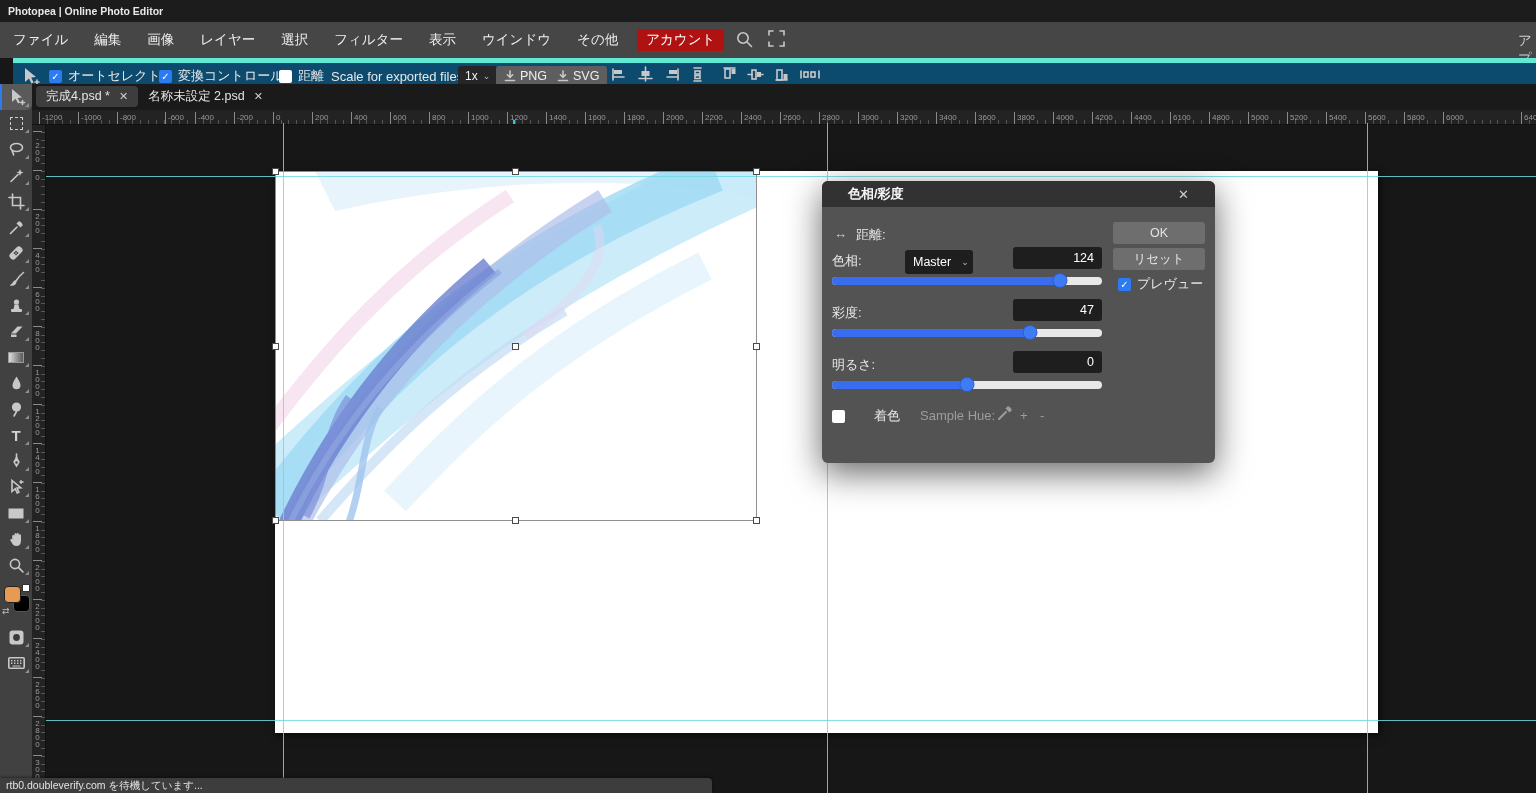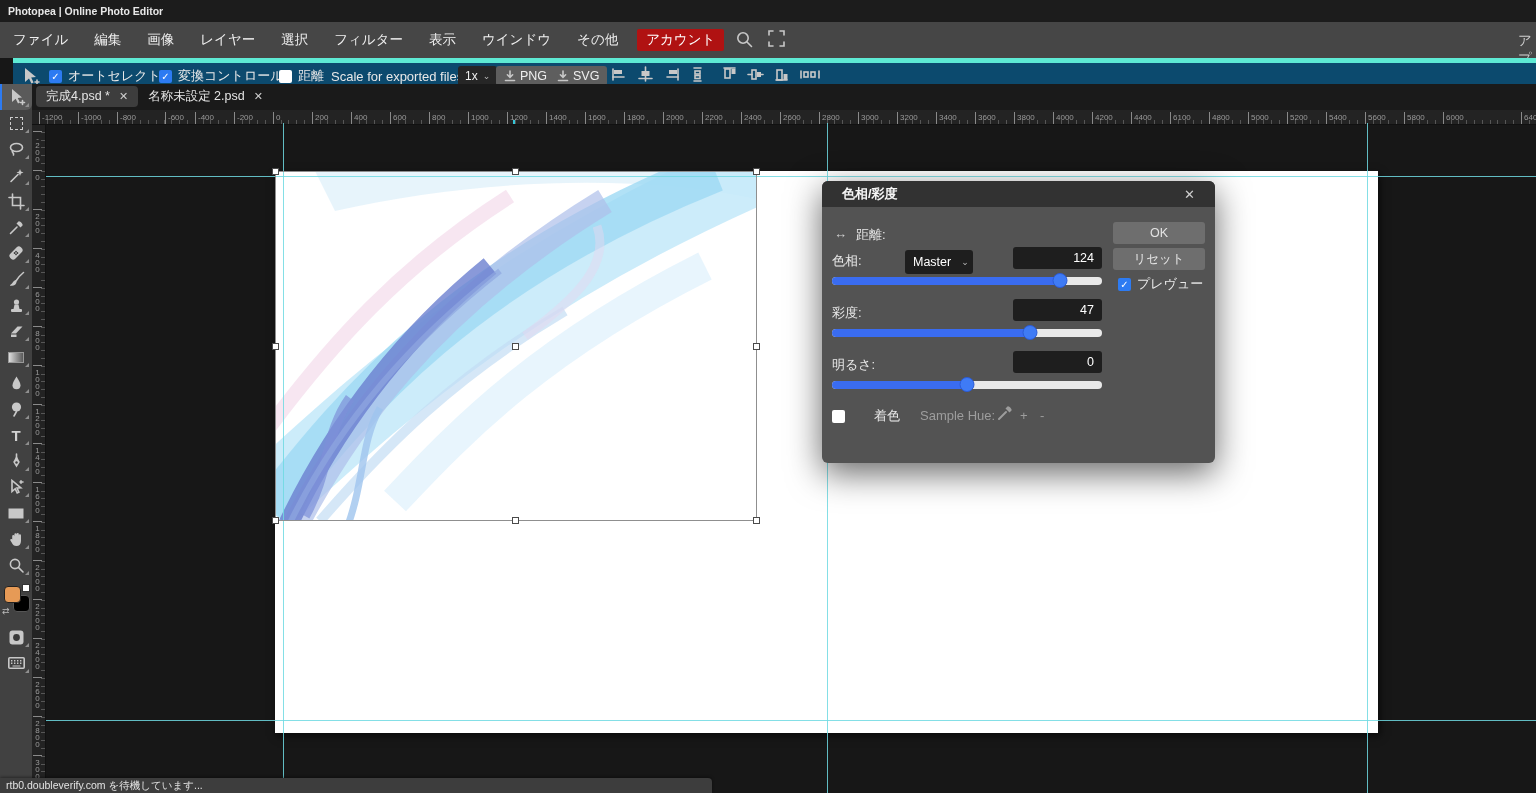--- a/index.html
+++ b/index.html
@@ -78,21 +78,21 @@
   .guide-v { position:absolute; top:123px; height:670px; width:1px; background:rgba(111,217,226,.85); z-index:5; }
   .guide-h { position:absolute; left:46px; width:1490px; height:1px; background:rgba(111,217,226,.85); z-index:5; }
   #selbox { position:absolute; left:275px; top:171px; width:482px; height:350px;
     border:1px solid #8f8f8f; z-index:6; }
   .handle { position:absolute; width:7px; height:7px; background:#fff; border:1px solid #4a4a4a; }
 
   
   #dialog { position:absolute; left:822px; top:181px; width:393px; height:282px; background:#535353;
     border-radius:6px; box-shadow:0 10px 34px rgba(0,0,0,.6); z-index:20; color:#ececec; font-size:13px; }
   #dialog-title { height:26px; background:#323232; border-radius:6px 6px 0 0; display:flex;
-    align-items:center; padding:0 20px; font-weight:bold; color:#f5f5f5; }
+    align-items:center; padding:0 26px; font-weight:bold; color:#f5f5f5; }
   #dialog-close { margin-left:auto; color:#cfcfcf; font-size:13px; }
   .drow-label { position:absolute; left:10px; color:#e9e9e9; }
   .dinput { position:absolute; left:191px; width:89px; height:22px; background:#1e1e1e; border:none;
     border-radius:3px; color:#fff; font-size:12.5px; text-align:right; padding-right:8px;
     font-family:"Liberation Sans","DejaVu Sans",sans-serif; }
   .dbtn { position:absolute; left:291px; width:92px; height:22px; background:#6e6e6e; border-radius:3px;
     color:#e3e3e3; font-size:12.5px; display:flex; align-items:center; justify-content:center; }
   .hs-slider { position:absolute; left:10px; width:270px; height:8px; background:#e9e9e9; border-radius:4px; }
   .hs-slider .fill { position:absolute; left:0; top:0; height:8px; background:#3a6cf0; border-radius:4px; }
   .hs-slider .thumb { position:absolute; top:-4px; width:15px; height:15px; border-radius:50%;

